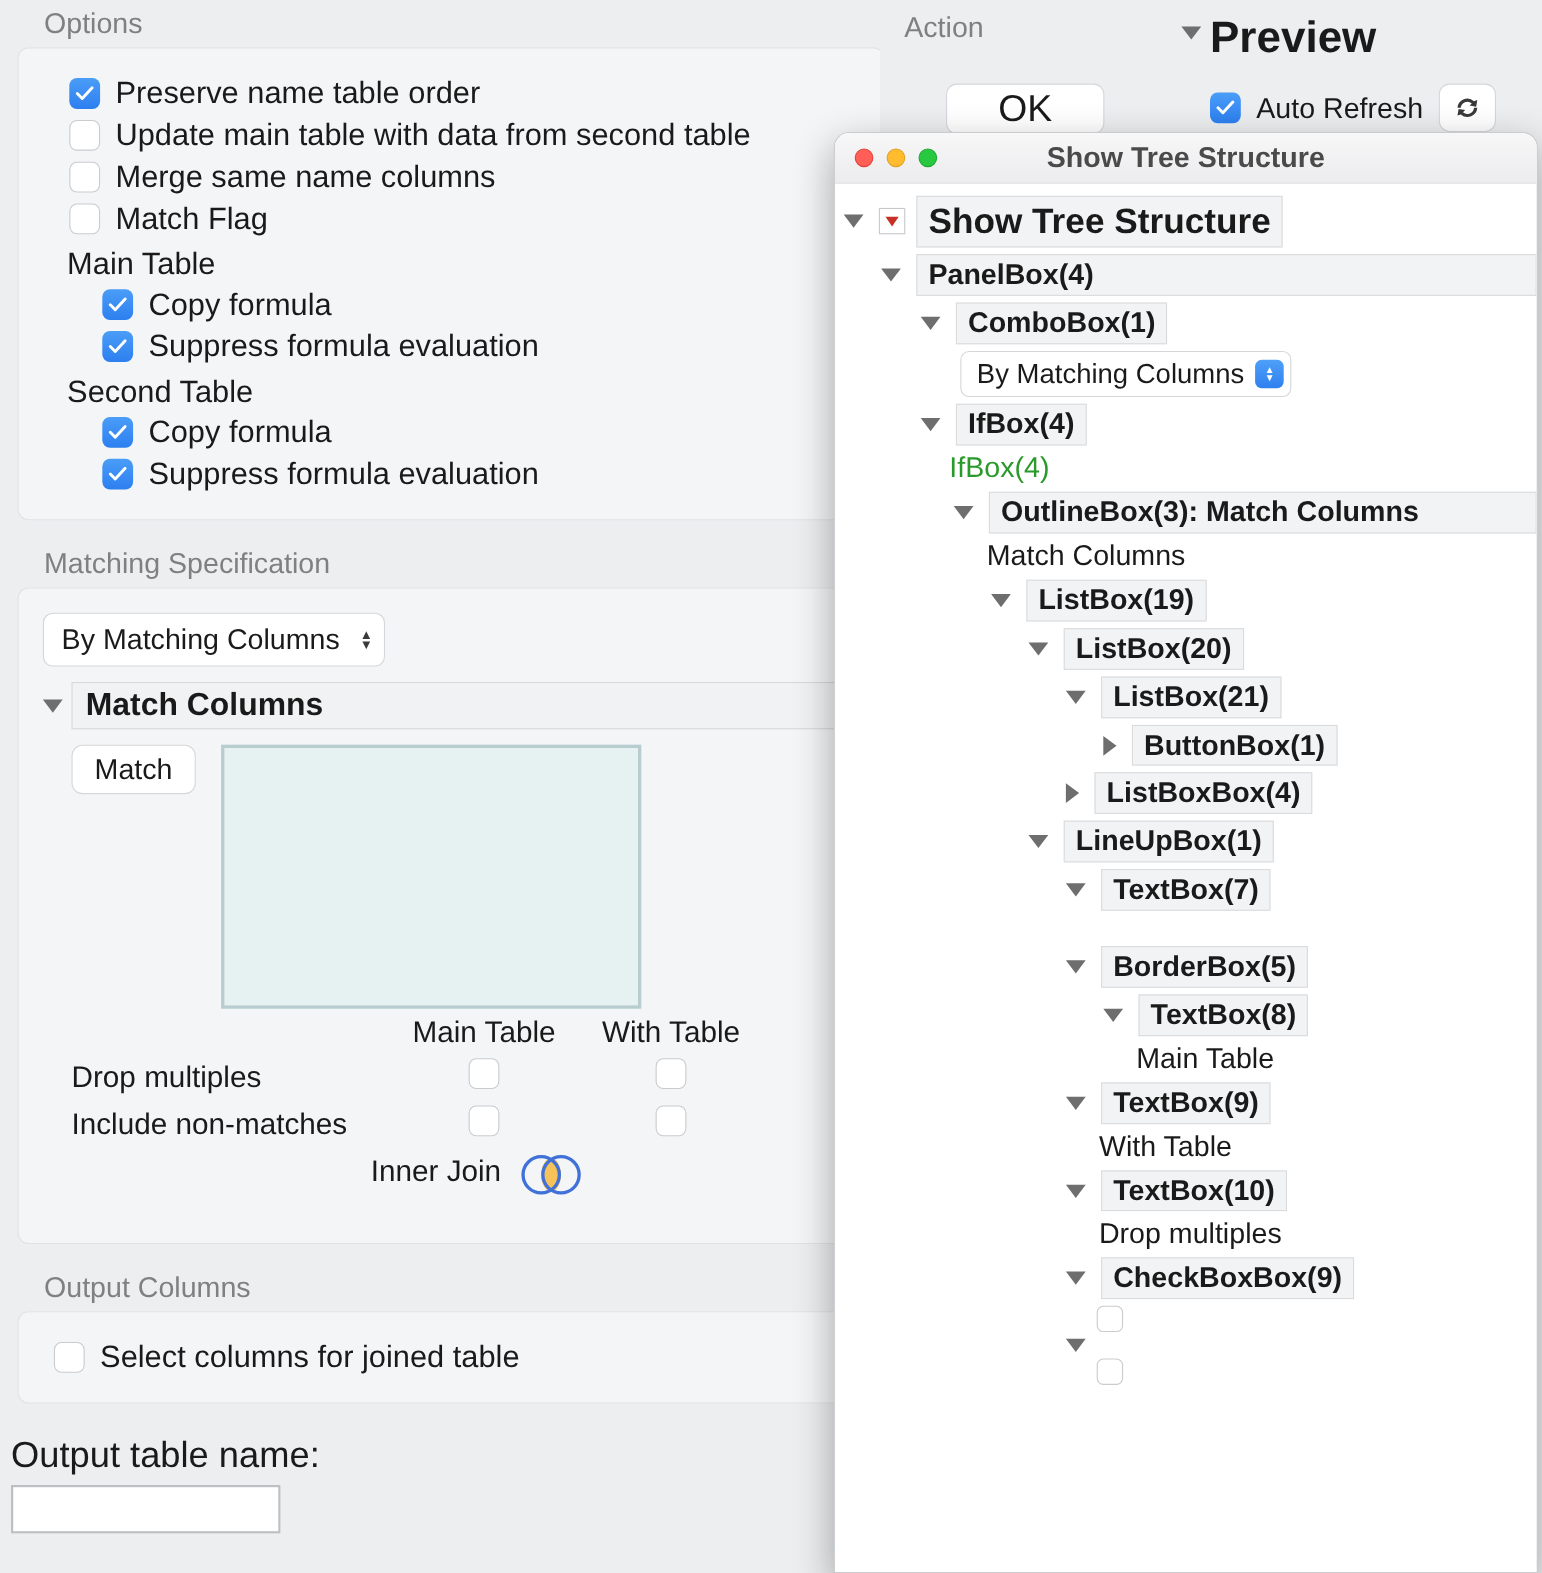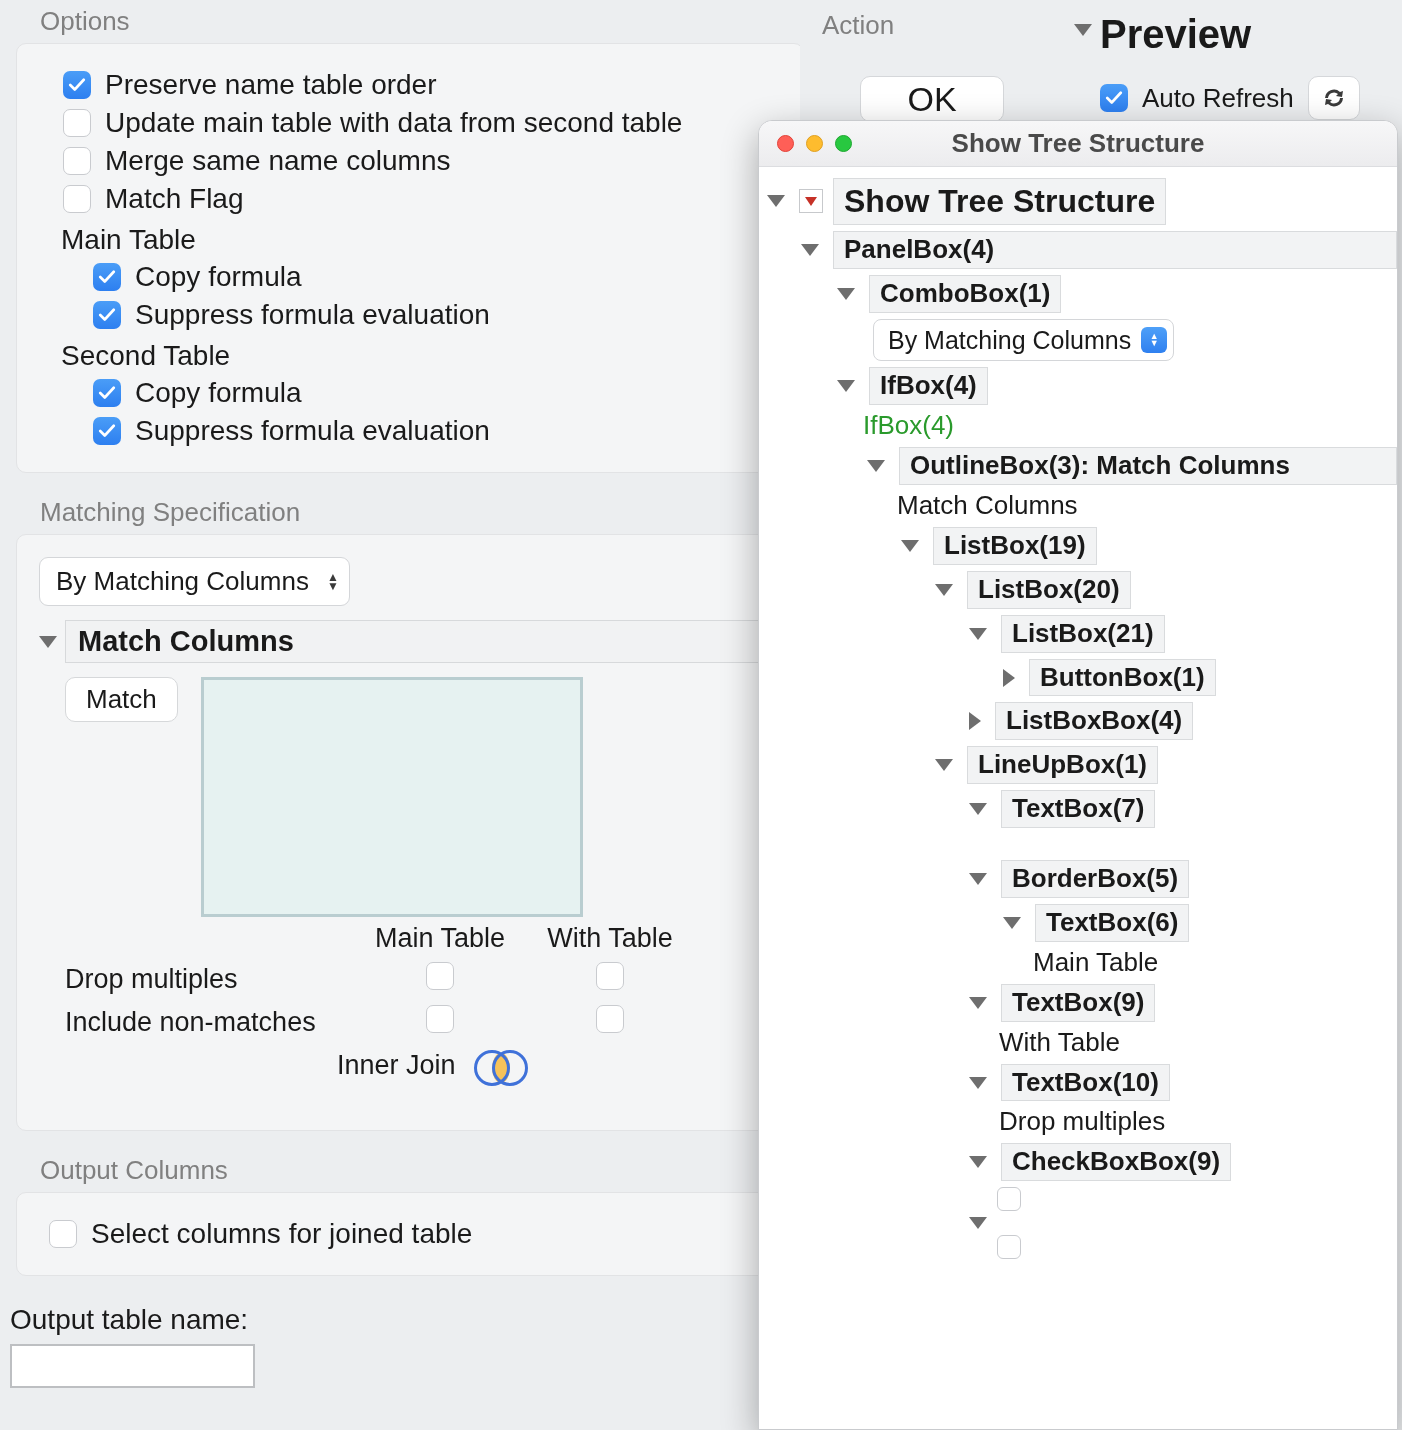--- a/index.html
+++ b/index.html
@@ -169,21 +169,21 @@
   .venn .c1{ left:0; }
   .venn .c2{ left:18px; }
   .venn .mid{
     position:absolute; left:18px; top:3px;
     width:18px; height:30px;
     background:#f6c25a;
     border-radius: 50% / 50%;
   }
 
   
-  .out-name-label { font-size: 28px; padding: 10px 0 8px 10px; }
+  .out-name-label { font-size: 33px; padding: 10px 0 8px 10px; }
   .out-name-input {
     margin-left: 10px;
     width: 245px; height: 44px;
     background:#fff;
     border: 2px solid #bdbfc2;
   }
 
   
   .top-right-strip {
     position: absolute;
@@ -543,21 +543,21 @@
     </div>
     <div style="height:26px;"></div>
 
     <div class="tree-row" style="padding-left:204px;">
       <span class="disclosure"></span>
       <span class="lbl-box">BorderBox(5)</span>
     </div>
 
     <div class="tree-row" style="padding-left:238px;">
       <span class="disclosure"></span>
-      <span class="lbl-box">TextBox(6)</span>
+      <span class="lbl-box">TextBox(8)</span>
     </div>
     <div class="tree-row" style="padding-left:266px;">
       <span class="plain-text">Main Table</span>
     </div>
 
     <div class="tree-row" style="padding-left:204px;">
       <span class="disclosure"></span>
       <span class="lbl-box">TextBox(9)</span>
     </div>
     <div class="tree-row" style="padding-left:232px;">

